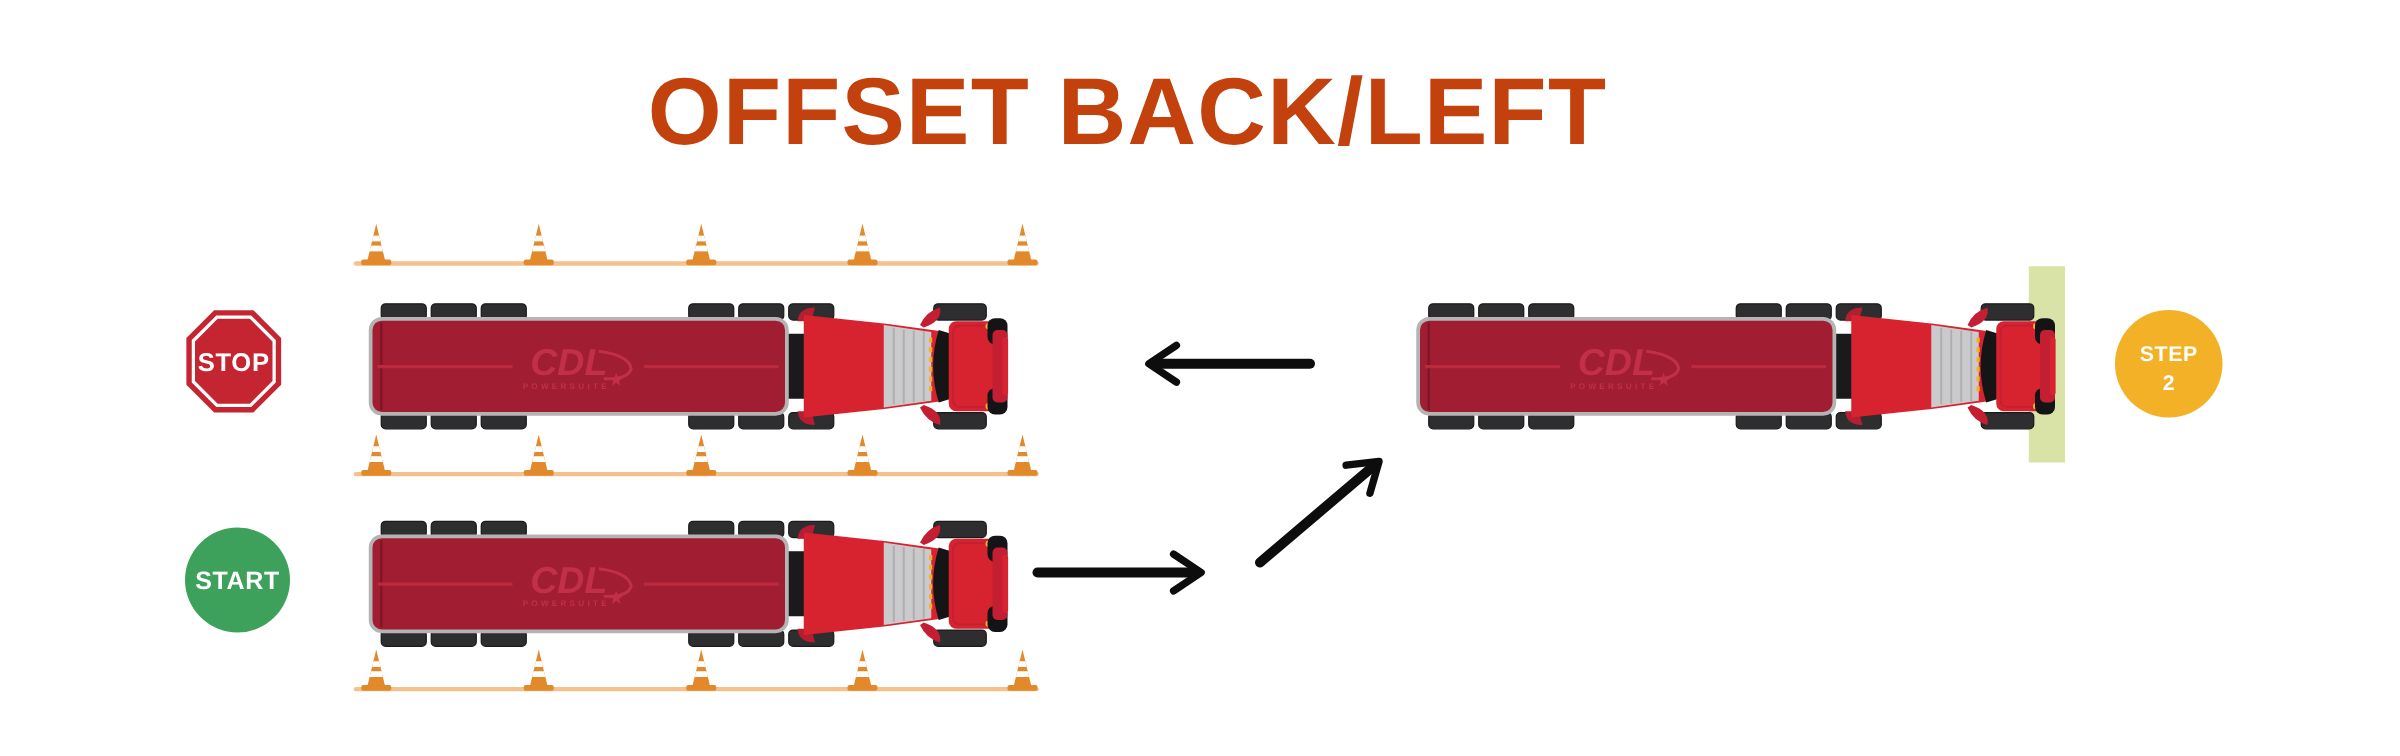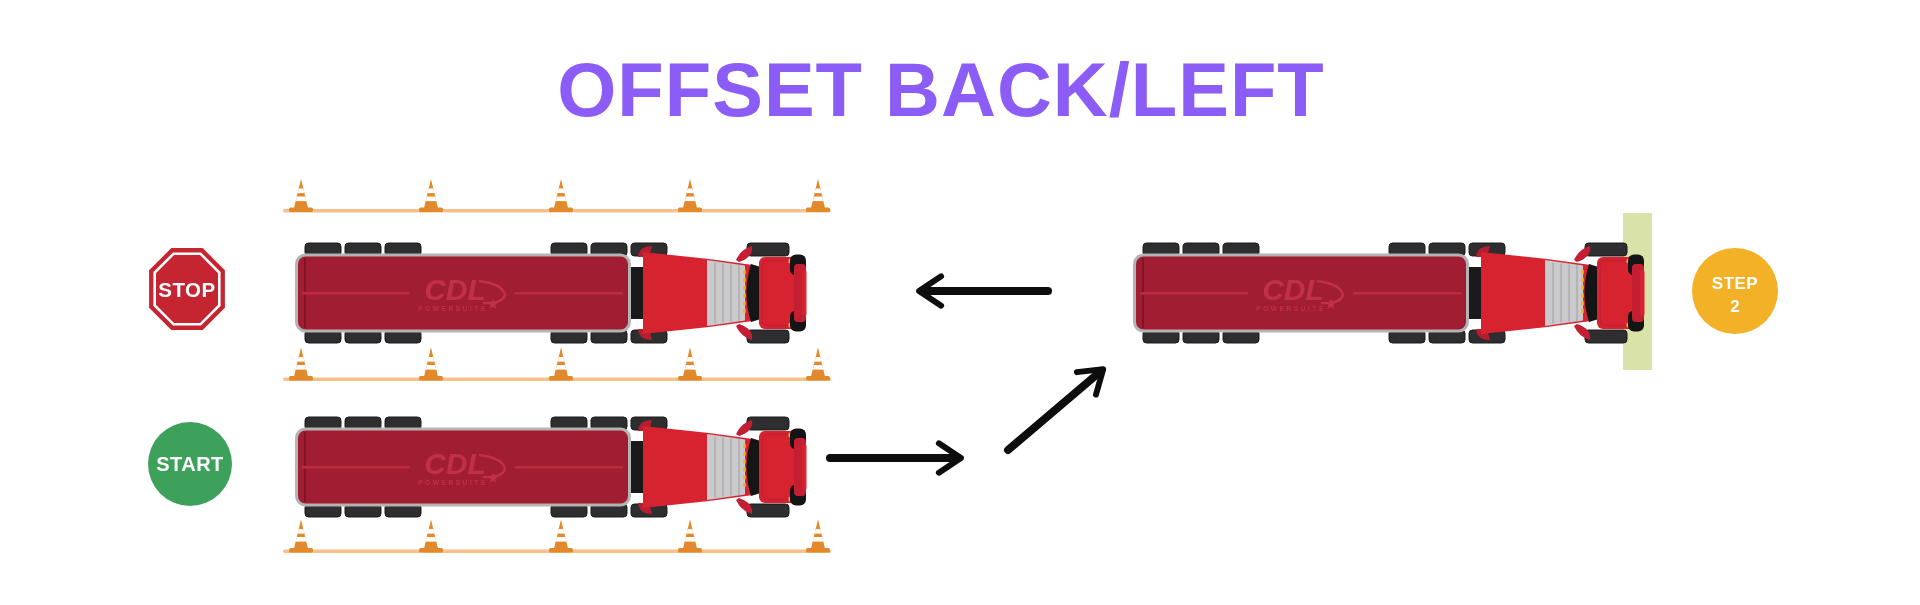--- a/index.html
+++ b/index.html
@@ -12,23 +12,22 @@
   }
   .title{
     position:absolute;
     top:44px;left:0;width:1804px;
     margin:0;
     text-align:center;
     font-size:76px;
     line-height:1.2;
     font-weight:700;
     letter-spacing:1px;
-    color:#8b5cf6;
+    color:#c2410c;
     font-family:"Liberation Sans", sans-serif;
-    padding-left:39px;
   }
   .diagram-svg{position:absolute;left:0;top:0;}
   svg text{font-family:"Liberation Sans", sans-serif;}
 </style>
 </head>
 <body>
 
 <div class="stage">
 
   <h1 class="title">OFFSET BACK/LEFT</h1>

